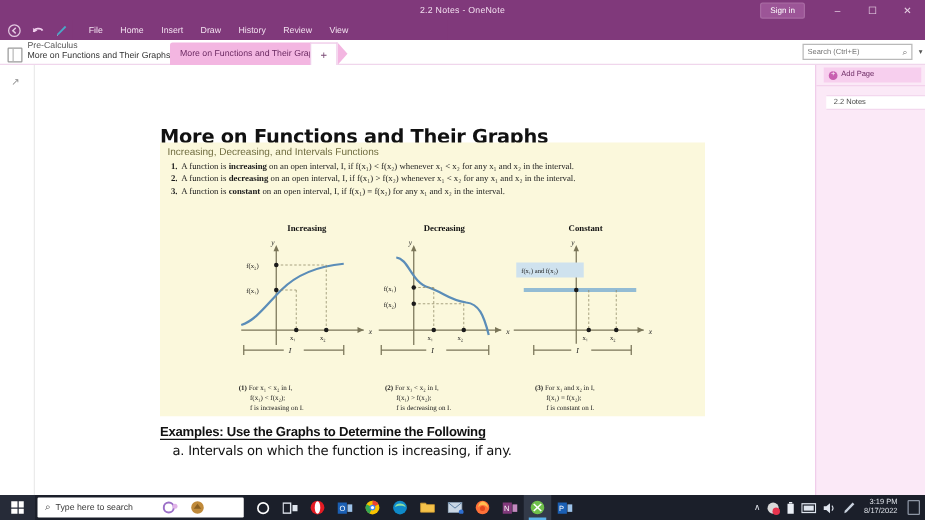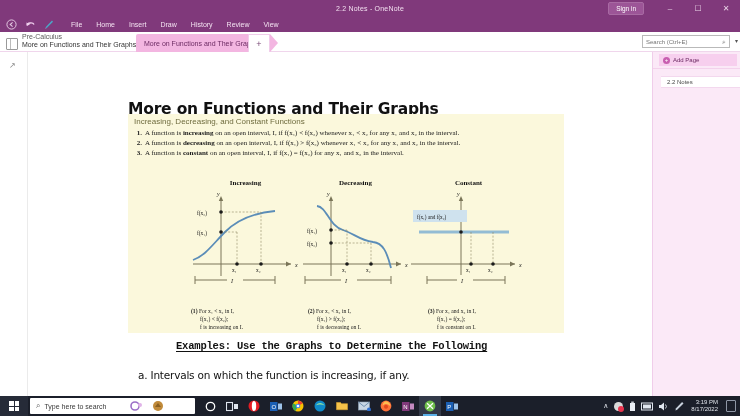--- a/index.html
+++ b/index.html
@@ -174,24 +174,24 @@
   .cap { position: absolute; top: 0; font-size: 5.6px; line-height: 1.45; color: #1b1b1b; font-family: "Liberation Serif", serif;}
   .cap.k1 { left: 63px; }
   .cap.k2 { left: 180px; }
   .cap.k3 { left: 300px; }
   .cap b { font-weight: bold; }
 
   
   .examples { position: absolute; left: 100px; top: 288px; width: 420px; }
   .ex-head {
     font-size: 10.5px; font-weight: bold; color: #111; text-decoration: underline;
-    text-underline-offset: 2px; font-family: Liberation Mono, monospace; letter-spacing: -0.2px; margin-left: 48px;
+    text-underline-offset: 2px; font-family: Liberation Sans, sans-serif; letter-spacing: -0.2px;
   }
   .ex-item {
-    font-size: 10.5px; color: #111; margin-top: 17px; padding-left: 10px;
+    font-size: 10.5px; color: #111; margin-top: 3px; padding-left: 10px;
     font-family: "DejaVu Sans", sans-serif; letter-spacing: -0.2px;
   }
 
   
   .taskbar {
     position: absolute; left: 0; bottom: 0; width: 740px; height: 20px;
     background: #1b1f2a; display: flex; align-items: center;
   }
   .start-btn {
     width: 28px; height: 20px; display: flex; align-items: center; justify-content: center;
@@ -312,21 +312,21 @@
       <span>2.2 Notes</span>
     </div>
   </div>
 
   <div class="canvas">
 
     <div class="doc-title">More on Functions and Their Graphs</div>
 
     <div class="book">
 
-      <div class="book-head">Increasing, Decreasing, and Constant Functions</div>
+      <div class="book-head">Increasing, Decreasing, and Intervals Functions</div>
 
       <div class="defs">
         <div class="def-row">
           <span class="def-num">1.</span>
           <span class="def-txt">
             <span>A function is </span><b>increasing</b><span> on an open interval, I, if f(x₁) &lt; f(x₂) whenever x₁ &lt; x₂ for any x₁ and x₂ in the interval.</span>
           </span>
         </div>
         <div class="def-row">
           <span class="def-num">2.</span>

